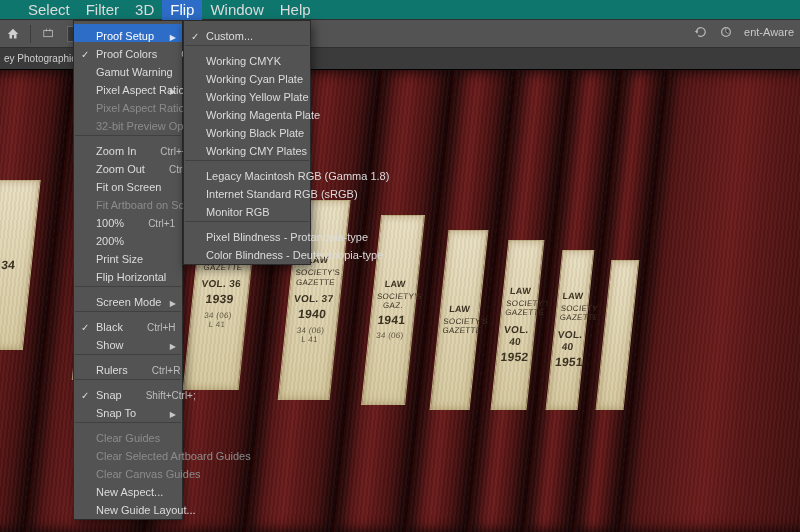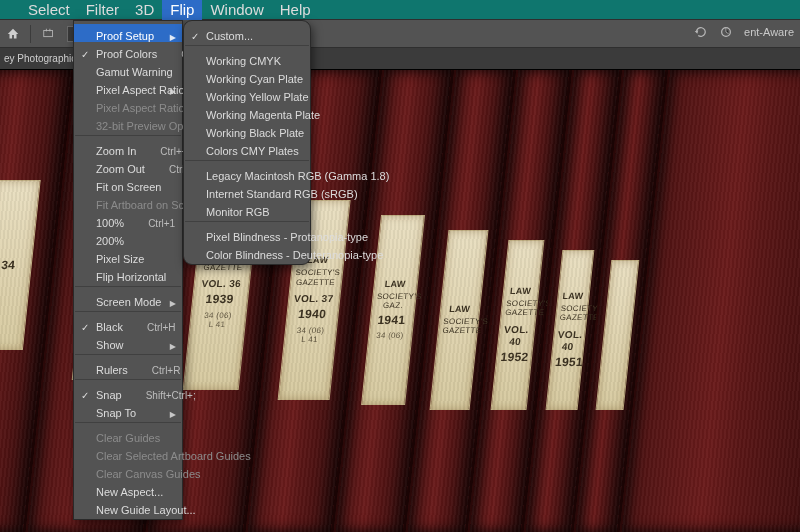--- a/index.html
+++ b/index.html
@@ -29,21 +29,21 @@
   .label .f  { font-size:8px; margin-top:2px; opacity:.8; }
   .menu-panel { position:absolute; background:#535353; border:1px solid #2a2a2a; box-shadow:2px 4px 10px rgba(0,0,0,.5); font-size:11px; color:#dcdcdc; padding:3px 0; }
   .menu-panel .row { display:flex; align-items:flex-end; height:18px; padding:0 18px 0 22px; position:relative; white-space:nowrap; }
   .menu-panel .row.hi { background:#2d6cc7; color:#fff; }
   .menu-panel .row.sub::after { content:"▶"; position:absolute; right:6px; font-size:8px; opacity:.85; }
   .menu-panel .row.dim { color:#8c8c8c; }
   .menu-panel .row.chk::before { content:"✓"; position:absolute; left:7px; font-size:10px; }
   .menu-panel .row .sc { margin-left:auto; padding-left:24px; color:#bdbdbd; font-size:10px; }
   .menu-panel .sep { height:1px; background:#404040; margin:3px 1px; }
   #view-menu { top:20px; left:73px; width:110px; }
-  #proof-sub { top:20px; left:183px; width:128px;border-radius:9px; }
+  #proof-sub { top:20px; left:183px; width:128px; }
 </style>
 </head>
 <body>
 
 <div class="menubar">
   <span class="mi">Select</span>
   <span class="mi">Filter</span>
   <span class="mi">3D</span>
   <span class="mi active">Flip</span>
   <span class="mi">Window</span>
@@ -214,21 +214,21 @@
       <span>Fit Artboard on Screen</span>
     </div>
     <div class="row">
       <span>100%</span>
       <span class="sc">Ctrl+1</span>
     </div>
     <div class="row">
       <span>200%</span>
     </div>
     <div class="row">
-      <span>Pixel Size</span>
+      <span>Print Size</span>
     </div>
     <div class="row">
       <span>Flip Horizontal</span>
     </div>
     <div class="sep"></div>
     <div class="row sub">
       <span>Screen Mode</span>
     </div>
     <div class="sep"></div>
     <div class="row chk">
@@ -282,21 +282,21 @@
     <div class="row">
       <span>Working Yellow Plate</span>
     </div>
     <div class="row">
       <span>Working Magenta Plate</span>
     </div>
     <div class="row">
       <span>Working Black Plate</span>
     </div>
     <div class="row">
-      <span>Colors CMY Plates</span>
+      <span>Working CMY Plates</span>
     </div>
     <div class="sep"></div>
     <div class="row">
       <span>Legacy Macintosh RGB (Gamma 1.8)</span>
     </div>
     <div class="row">
       <span>Internet Standard RGB (sRGB)</span>
     </div>
     <div class="row">
       <span>Monitor RGB</span>

